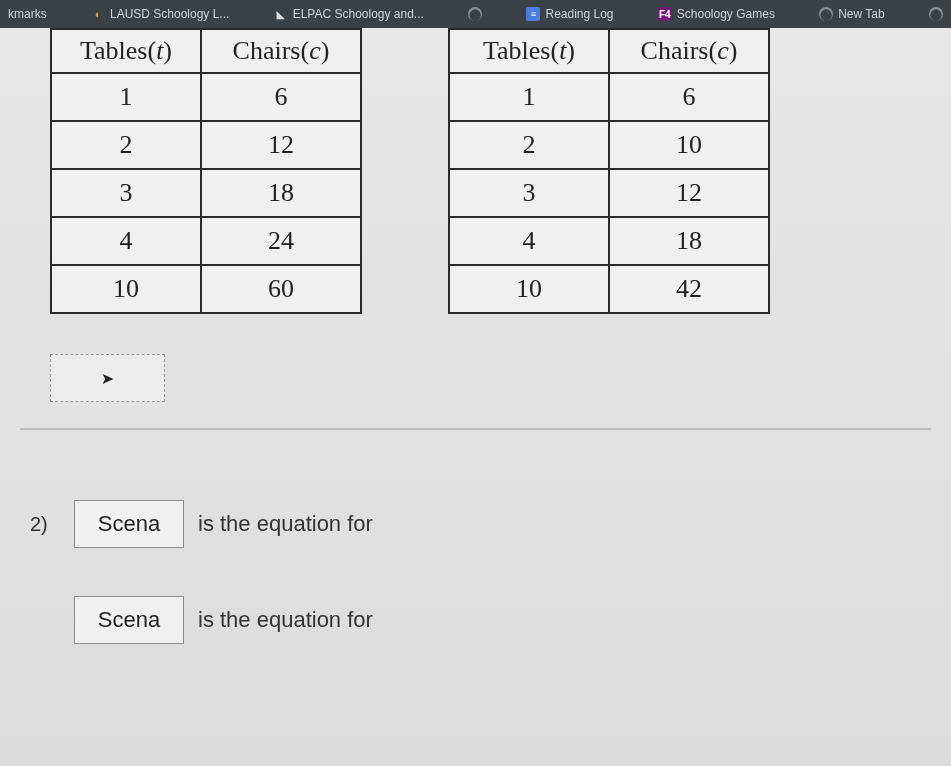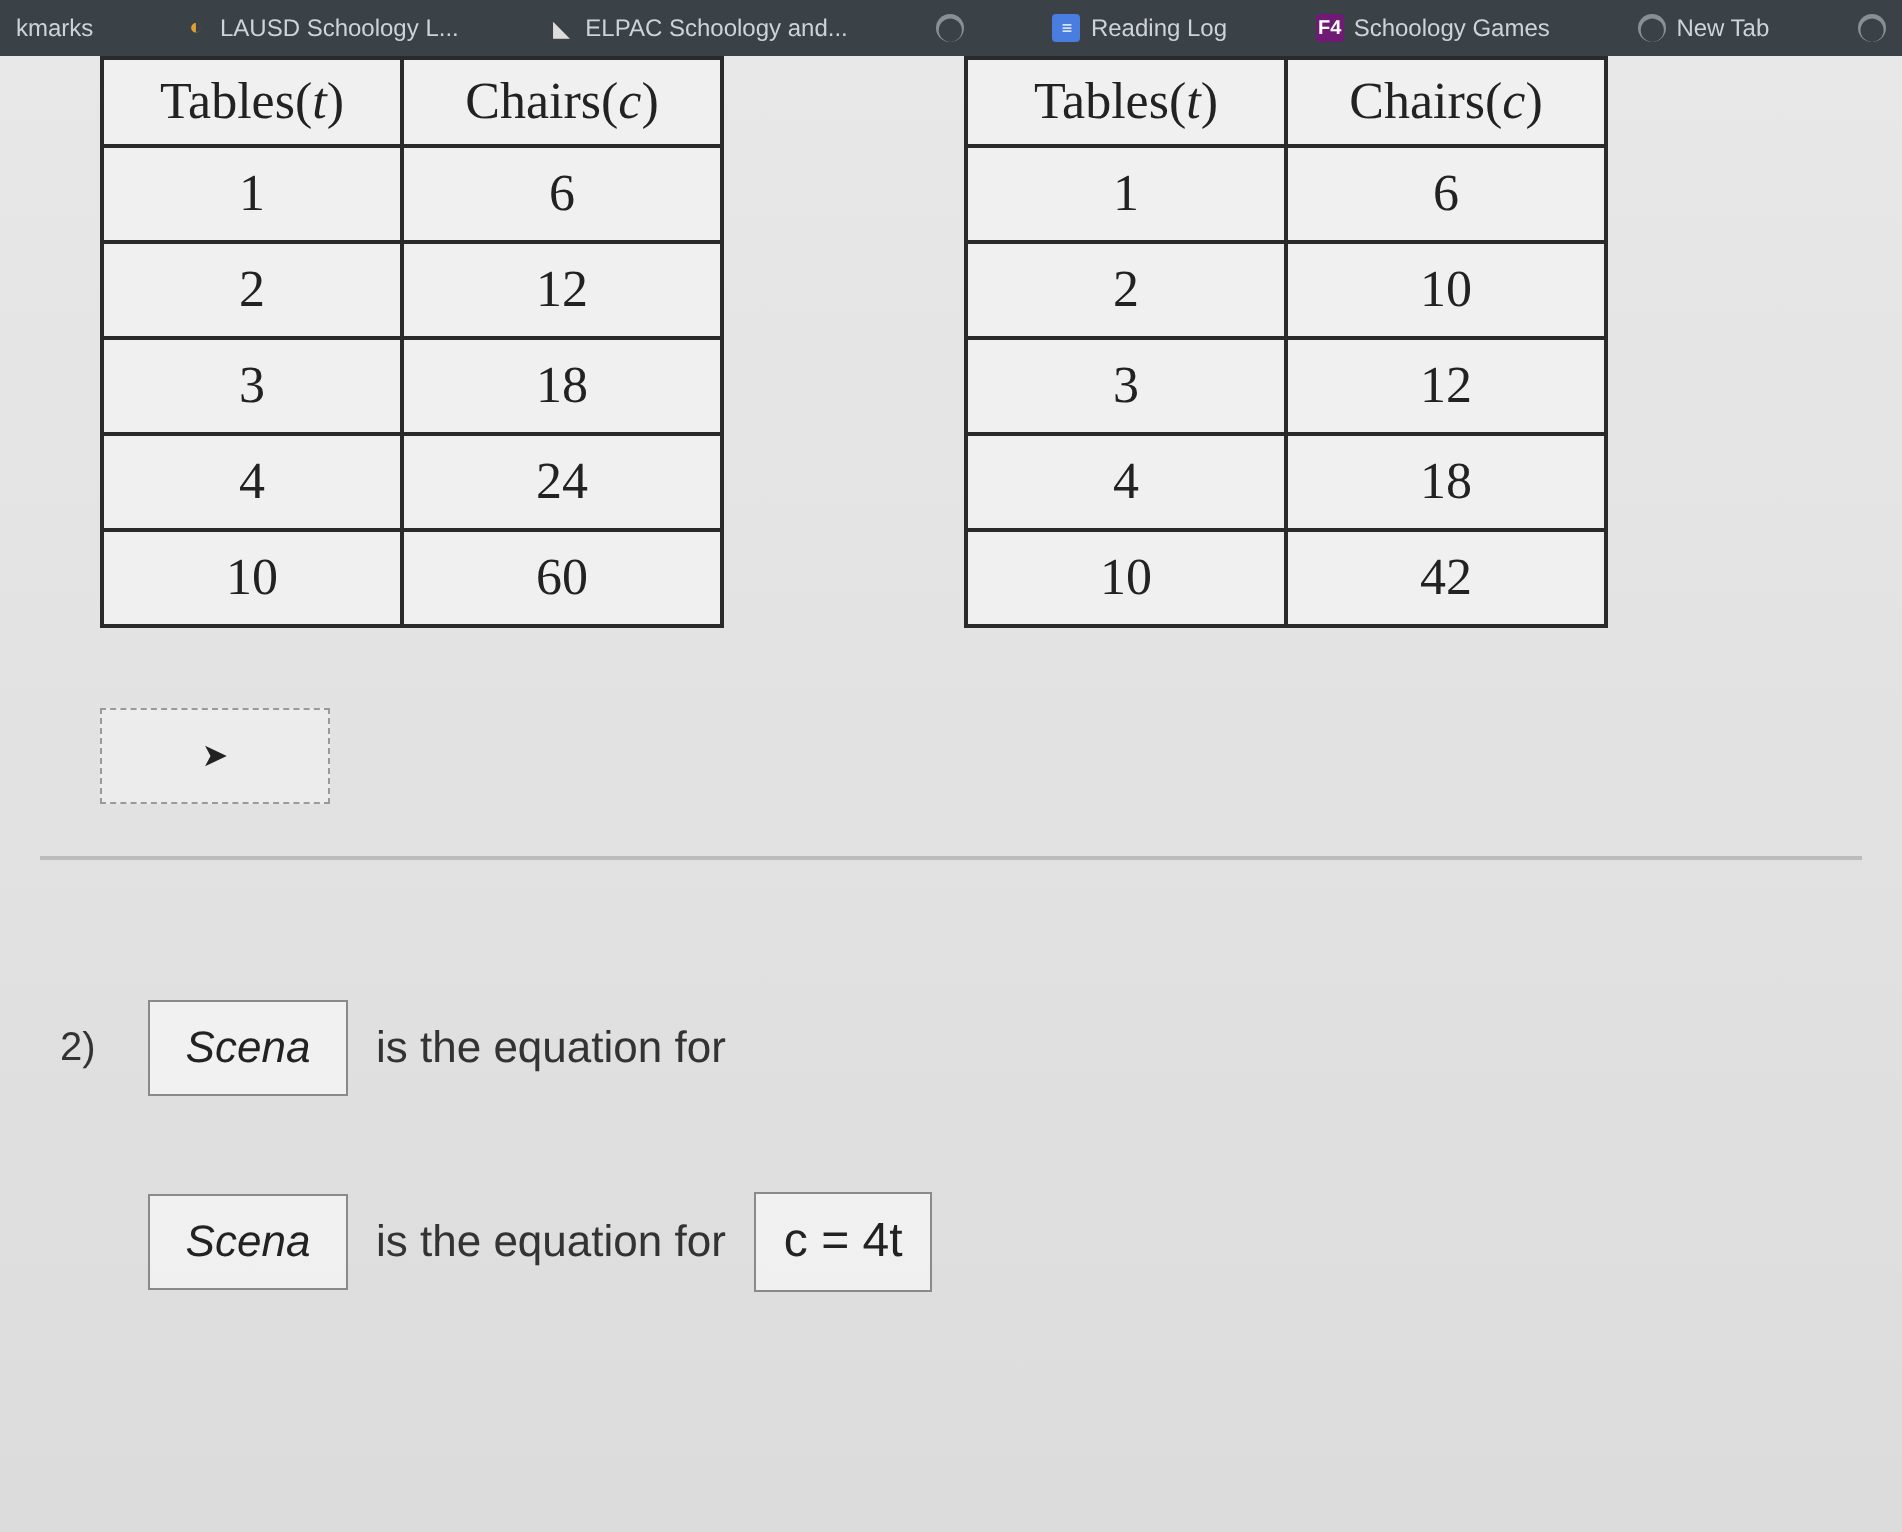--- a/index.html
+++ b/index.html
@@ -39,21 +39,21 @@
     }
     .bm-icon.circle { background:#8a8f93; border-radius:50%; color:#3a4147; font-weight:bold;}
     .bm-icon.doc { background:#4a7de0; color:#fff; border-radius:2px; font-size:9px; font-weight:bold;}
     .bm-icon.green { background:#701a75; border-radius:2px; color:#fff; font-size:10px; font-weight:bold;}
     .content {
       padding: 0 20px;
       position: relative;
     }
     .tables-row {
       display: flex;
-      gap: 120px;
+      gap: 86px;
       margin-left: 30px;
     }
     table.data {
       border-collapse: collapse;
       background: #f0f0f0;
     }
     table.data th, table.data td {
       border: 2px solid #2a2a2a;
       text-align: center;
       font-size: 26px;
@@ -123,24 +123,23 @@
     }
     .eq-box {
       border: 1px solid #8a8a8a;
       background: rgba(255,255,255,0.55);
       padding: 10px 14px;
       font-family: Arial, sans-serif;
       font-size: 24px;
       color: #222;
     }
     .scena-box {
-      width: 100px;
+      width: 110px;
       overflow: hidden;
       white-space: nowrap;
-      font-style: italic;
     }
     .cursor-arrow {
       font-size: 16px;
       color: #222;
     }
   </style>
 </head>
 <body>
 
 <div class="bookmarks-bar">
@@ -245,17 +244,16 @@
 
   <div class="q2">
     <div class="eqline">
       <span class="numlabel">2)</span>
       <div class="drop-box filled scena-box">Scena</div>
       <span>is the equation for</span>
     </div>
     <div class="eqline" style="margin-left:44px;">
       <div class="drop-box filled scena-box">Scena</div>
       <span>is the equation for</span>
-      <div class="eq-box">c = 4t</div>
     </div>
   </div>
 
 </div>
 
 </body></html>

